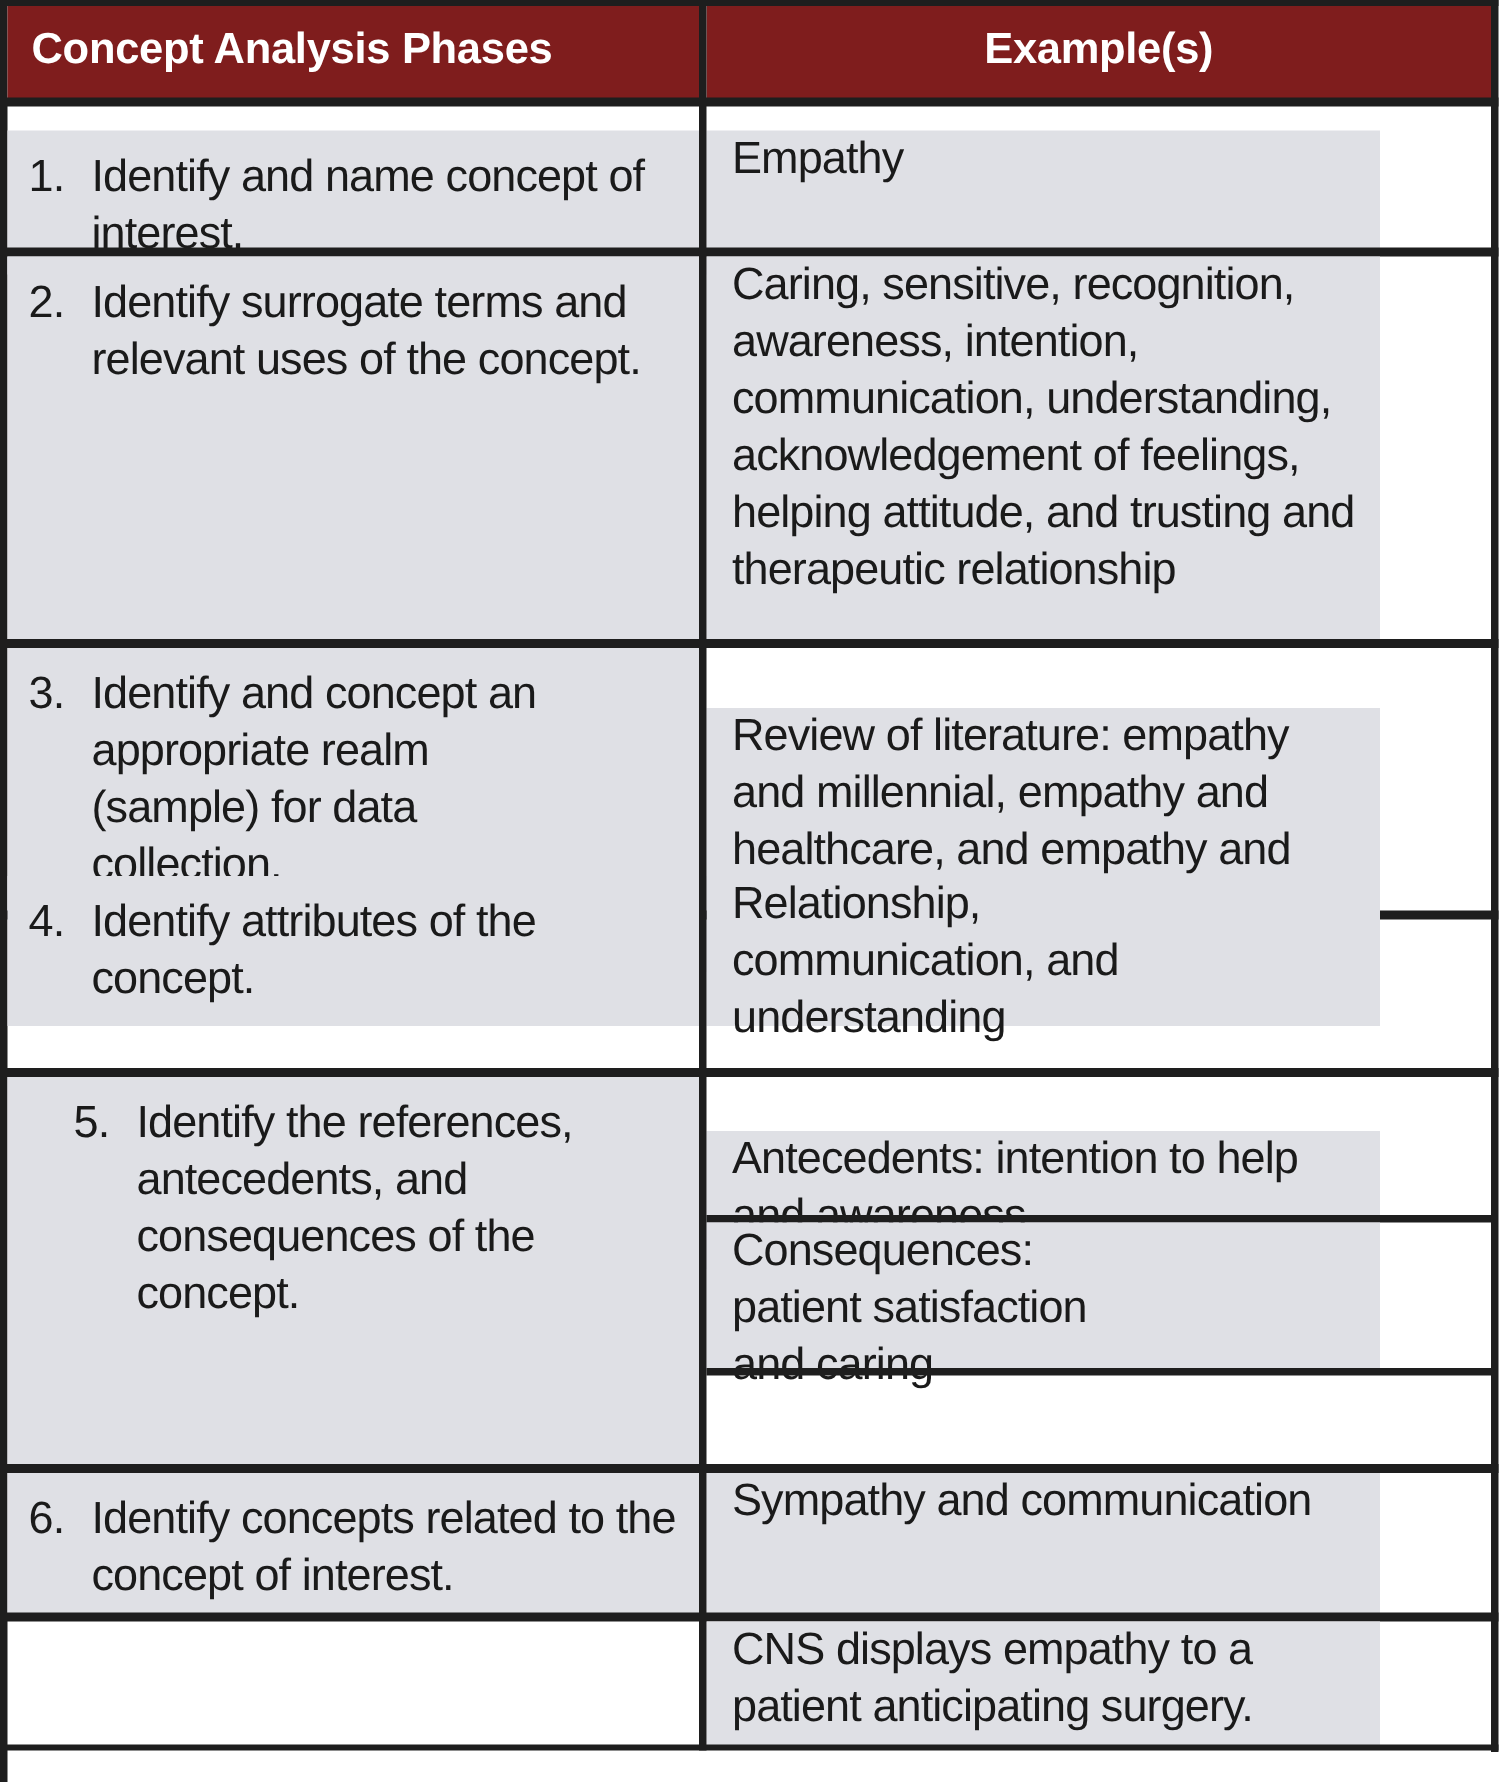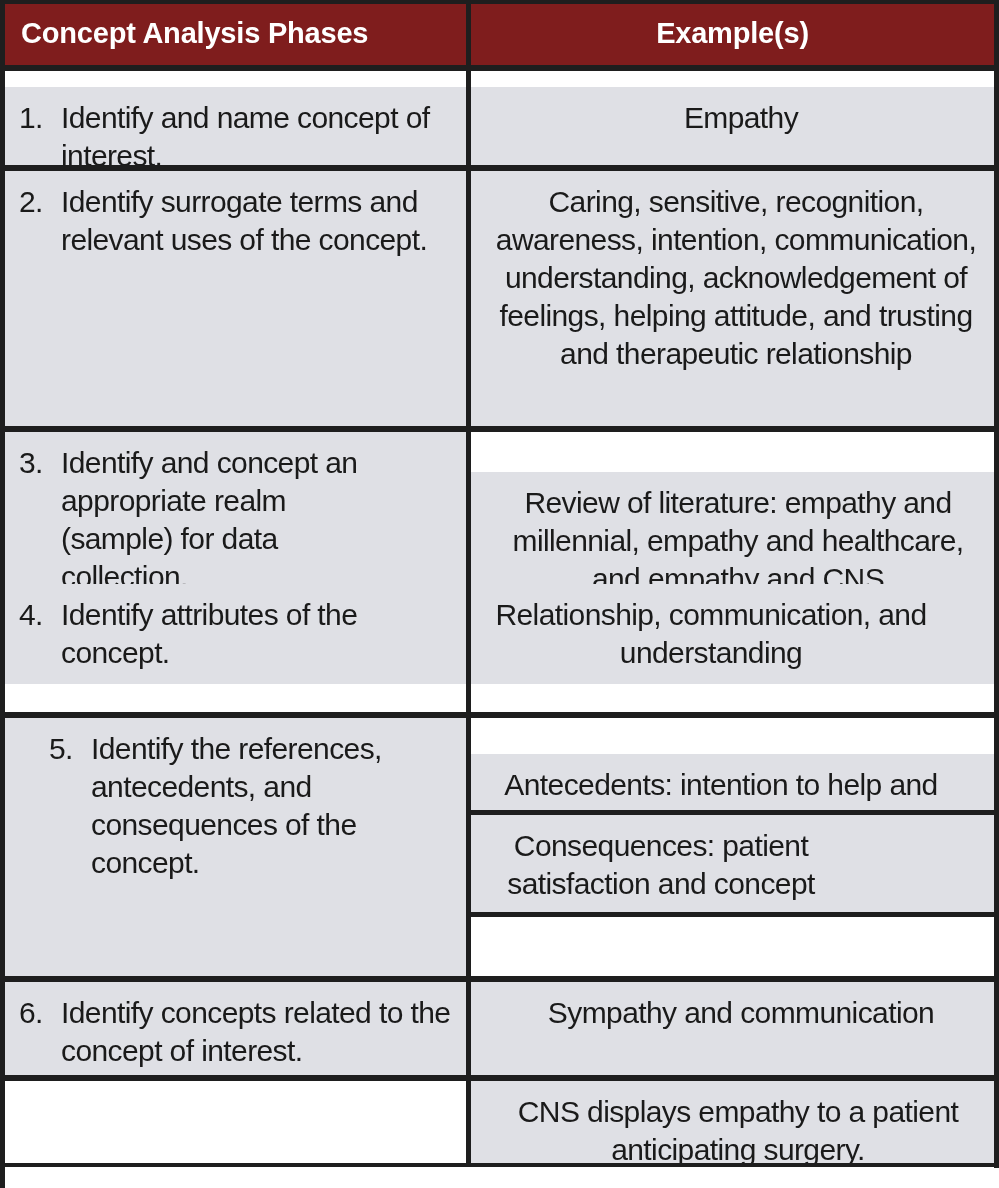--- a/index.html
+++ b/index.html
@@ -8,21 +8,21 @@
   .tbl { position: absolute; left: 0; top: 0; width: 999px; }
   .row { position: absolute; left: 0; width: 999px; box-sizing: border-box; }
   .cell { position: absolute; box-sizing: border-box; background: #dfe0e5;
           color: #1a1a1a; font-size: 30px; line-height: 38px;
           letter-spacing: -0.6px; }
   .hdr .cell { background: #7f1d1d; color: #ffffff; font-weight: bold;
                font-size: 29px; line-height: 66px; letter-spacing: -0.2px; }
   .line-h { position: absolute; left: 0; width: 999px; height: 6px; background: #1e1e1e; }
   .line-v { position: absolute; width: 5px; background: #1e1e1e; }
   .c1 { left: 5px; width: 461px; padding: 12px 0 0 14px; }
-  .c2 { left: 471px; width: 523px; padding: 12px 0 0 17px; text-align: center; }
+  .c2 { left: 471px; width: 449px; padding: 0 0 0 17px; }
   .num { display: inline-block; width: 42px; vertical-align: top; }
   .ptext { display: inline-block; width: 400px; vertical-align: top; }
 </style>
 </head>
 <body>
 
 <div class="tbl">
 
   <div class="line-h" style="top:0;height:4px;"></div>
   <div class="line-v" style="left:0;top:0;height:1188px;"></div>
@@ -65,21 +65,21 @@
     <div class="cell c2" style="height:100px;padding-right:60px;">Relationship, communication, and understanding</div>
   </div>
   <div class="line-h" style="top:712px;"></div>
 
   <div class="row" style="top:718px;height:259px;">
     <div class="cell c1" style="height:259px;padding-left:44px;">
       <span class="num">5.</span><span class="ptext" style="width:360px;">Identify the references, antecedents, and consequences of the concept.</span>
     </div>
     <div class="cell c2" style="top:0;height:92px;padding-right:40px;margin-top:36px;">Antecedents: intention to help and awareness</div>
     <div style="position:absolute;left:471px;top:92px;width:523px;height:5px;background:#1e1e1e;"></div>
-    <div class="cell c2" style="top:97px;height:99px;padding-right:160px;">Consequences: patient satisfaction and concept</div>
+    <div class="cell c2" style="top:97px;height:99px;padding-right:160px;">Consequences: patient satisfaction and caring</div>
     <div style="position:absolute;left:471px;top:194px;width:523px;height:5px;background:#1e1e1e;"></div>
   </div>
   <div class="line-h" style="top:976px;"></div>
 
   <div class="row" style="top:982px;height:94px;">
     <div class="cell c1" style="height:94px;">
       <span class="num">6.</span><span class="ptext">Identify concepts related to the concept of interest.</span>
     </div>
     <div class="cell c2" style="height:94px;">Sympathy and communication</div>
   </div>

